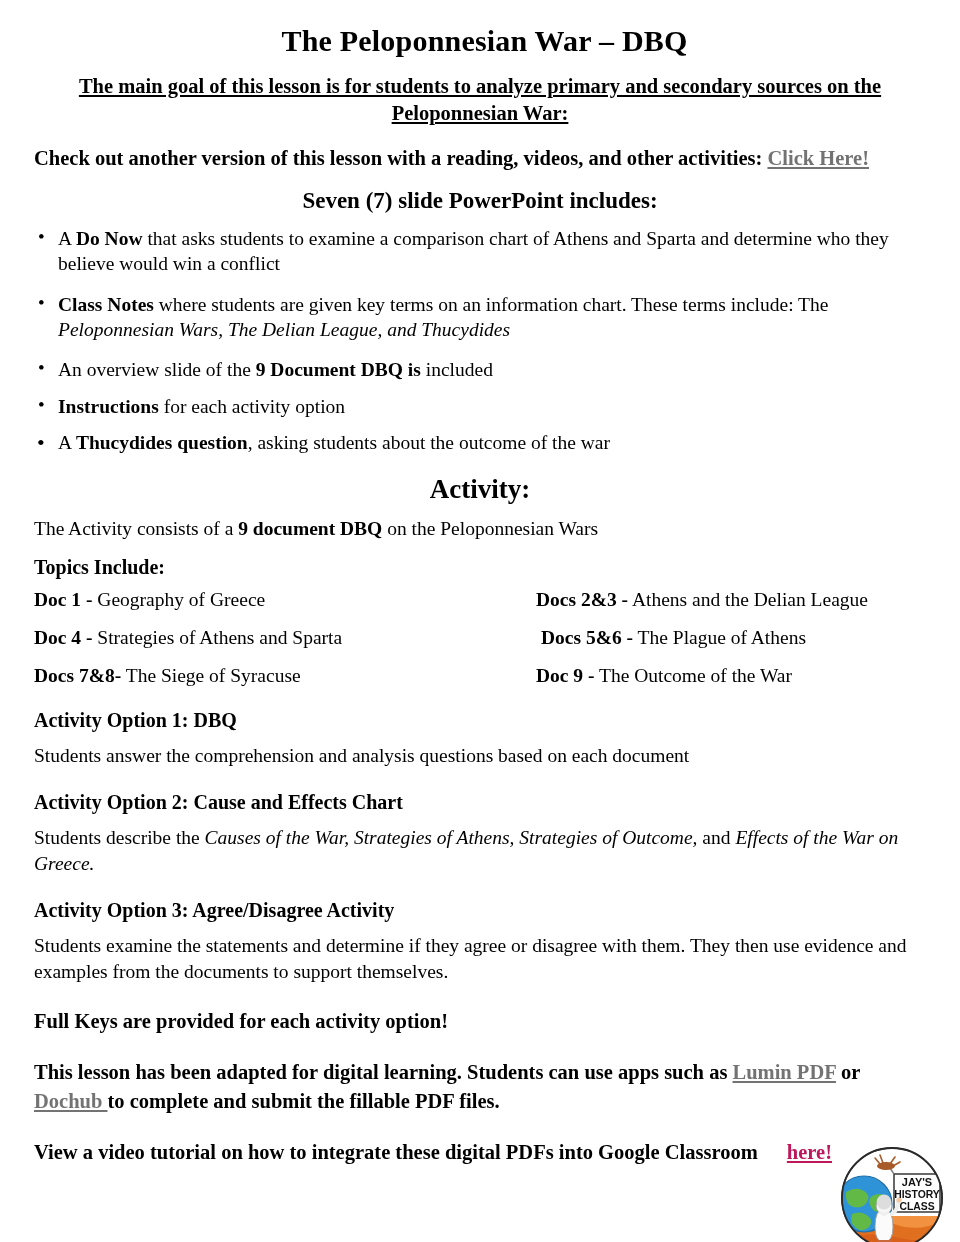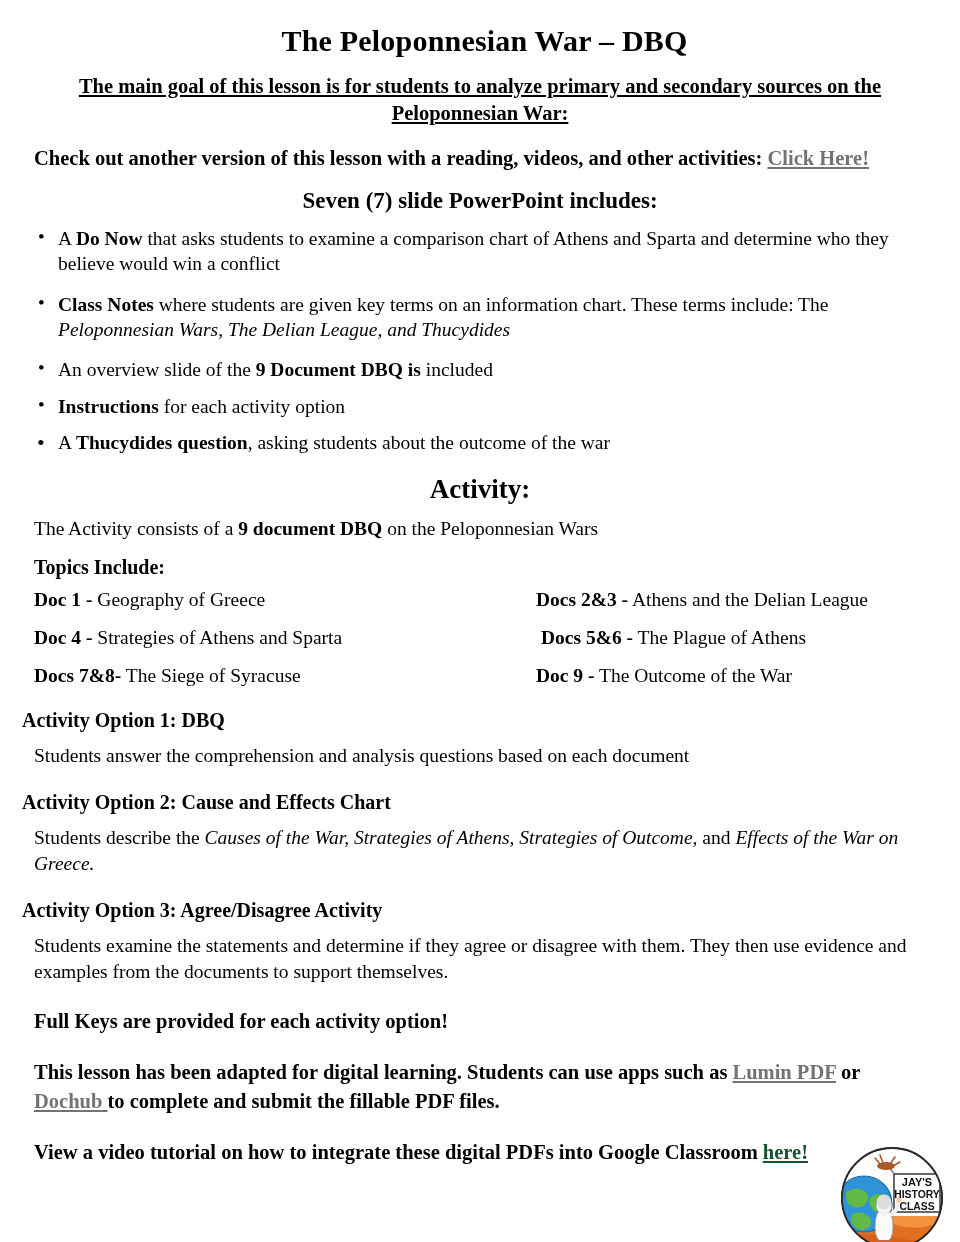--- a/index.html
+++ b/index.html
@@ -118,21 +118,21 @@
     width: 466px;
     flex: 0 0 466px;
   }
   .topics-col-b {
     flex: 1 1 auto;
   }
   .opt-head {
     font-size: 20px;
     font-weight: bold;
     margin: 22px 0 0 0;
-    padding: 0 22px;
+    padding: 0 34px;
   }
   .opt-body {
     font-size: 19.5px;
     line-height: 1.33;
     margin: 11px 0 0 0;
     padding: 0 34px;
   }
   .closing {
     font-size: 20.5px;
     font-weight: bold;
@@ -140,21 +140,21 @@
     margin: 22px 0 0 0;
     padding: 0 34px;
   }
   b, strong { font-weight: bold; }
   i, em { font-style: italic; }
   a.link {
     color: #737373;
     text-decoration: underline;
     text-underline-offset: 2px;
   }
-  a.link.bright { color: #14532d; }
+  a.link.bright { color: #be185d; margin-left: 24px; }
   .logo-wrap {
     position: absolute;
     right: 14px;
     bottom: 14px;
     width: 108px;
     height: 108px;
   }
 </style>
 </head>
 <body>

